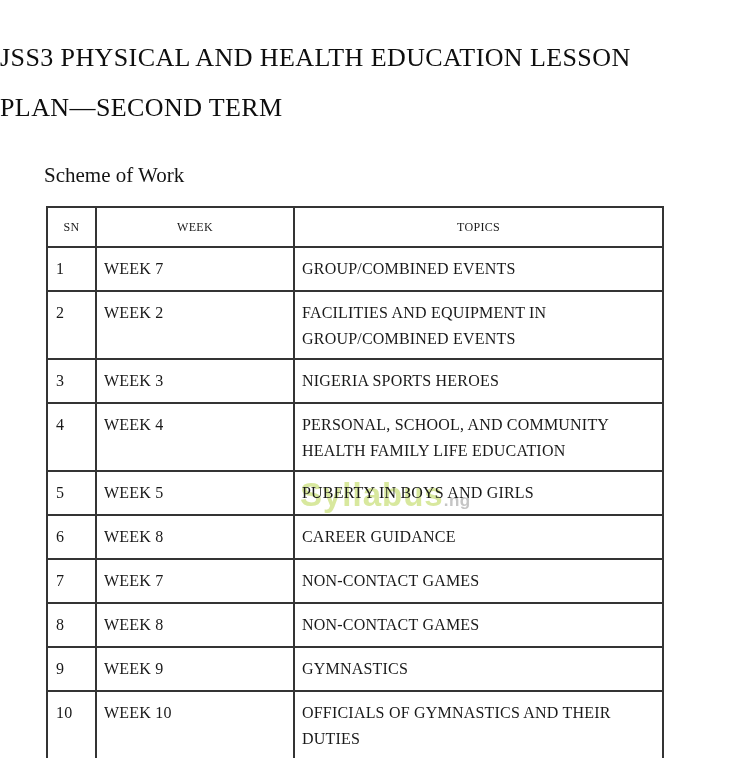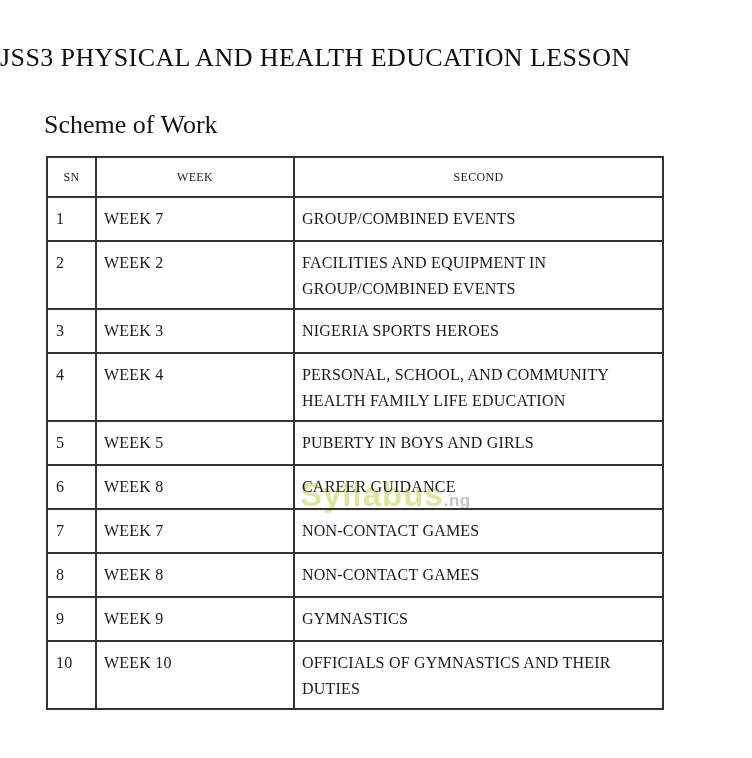--- a/index.html
+++ b/index.html
@@ -19,21 +19,21 @@
     padding-top: 33px;
     font-size: 26px;
     line-height: 50px;
     font-weight: normal;
     color: #0e0e0e;
     letter-spacing: 0.4px;
   }
 
   .section-heading {
     margin: 28px 0 0 44px;
-    font-size: 26px;
+    font-size: 21px;
     line-height: 28px;
     font-weight: normal;
     color: #141414;
   }
 
   
   .watermark {
     position: absolute;
     left: 300px;
     top: 476px;
@@ -80,39 +80,40 @@
   }
   .scheme-table td.col-sn { padding-left: 8px; }
 </style>
 </head>
 <body>
 
 <div class="page">
 
   <h1 class="doc-title">
     <span>JSS3 PHYSICAL AND HEALTH EDUCATION LESSON</span><br>
+    <span>PLAN—SECOND TERM</span>
   </h1>
 
   <div class="section-heading">Scheme of Work</div>
 
   <div class="watermark">
     <span class="brand" style="color: rgb(216, 232, 158);">Syllabus</span><span class="suffix" style="color: rgb(197, 197, 197);">.ng</span>
   </div>
 
   <table class="scheme-table">
     <colgroup>
       <col style="width:49px">
       <col style="width:198px">
       <col style="width:369px">
     </colgroup>
     <thead>
       <tr>
         <th>SN</th>
         <th>WEEK</th>
-        <th>SECOND</th>
+        <th>TOPICS</th>
       </tr>
     </thead>
     <tbody>
         <tr>
           <td class="col-sn">1</td>
           <td class="col-week">WEEK 7</td>
           <td class="col-topic">GROUP/COMBINED EVENTS</td>
         </tr>
         <tr>
           <td class="col-sn">2</td>

